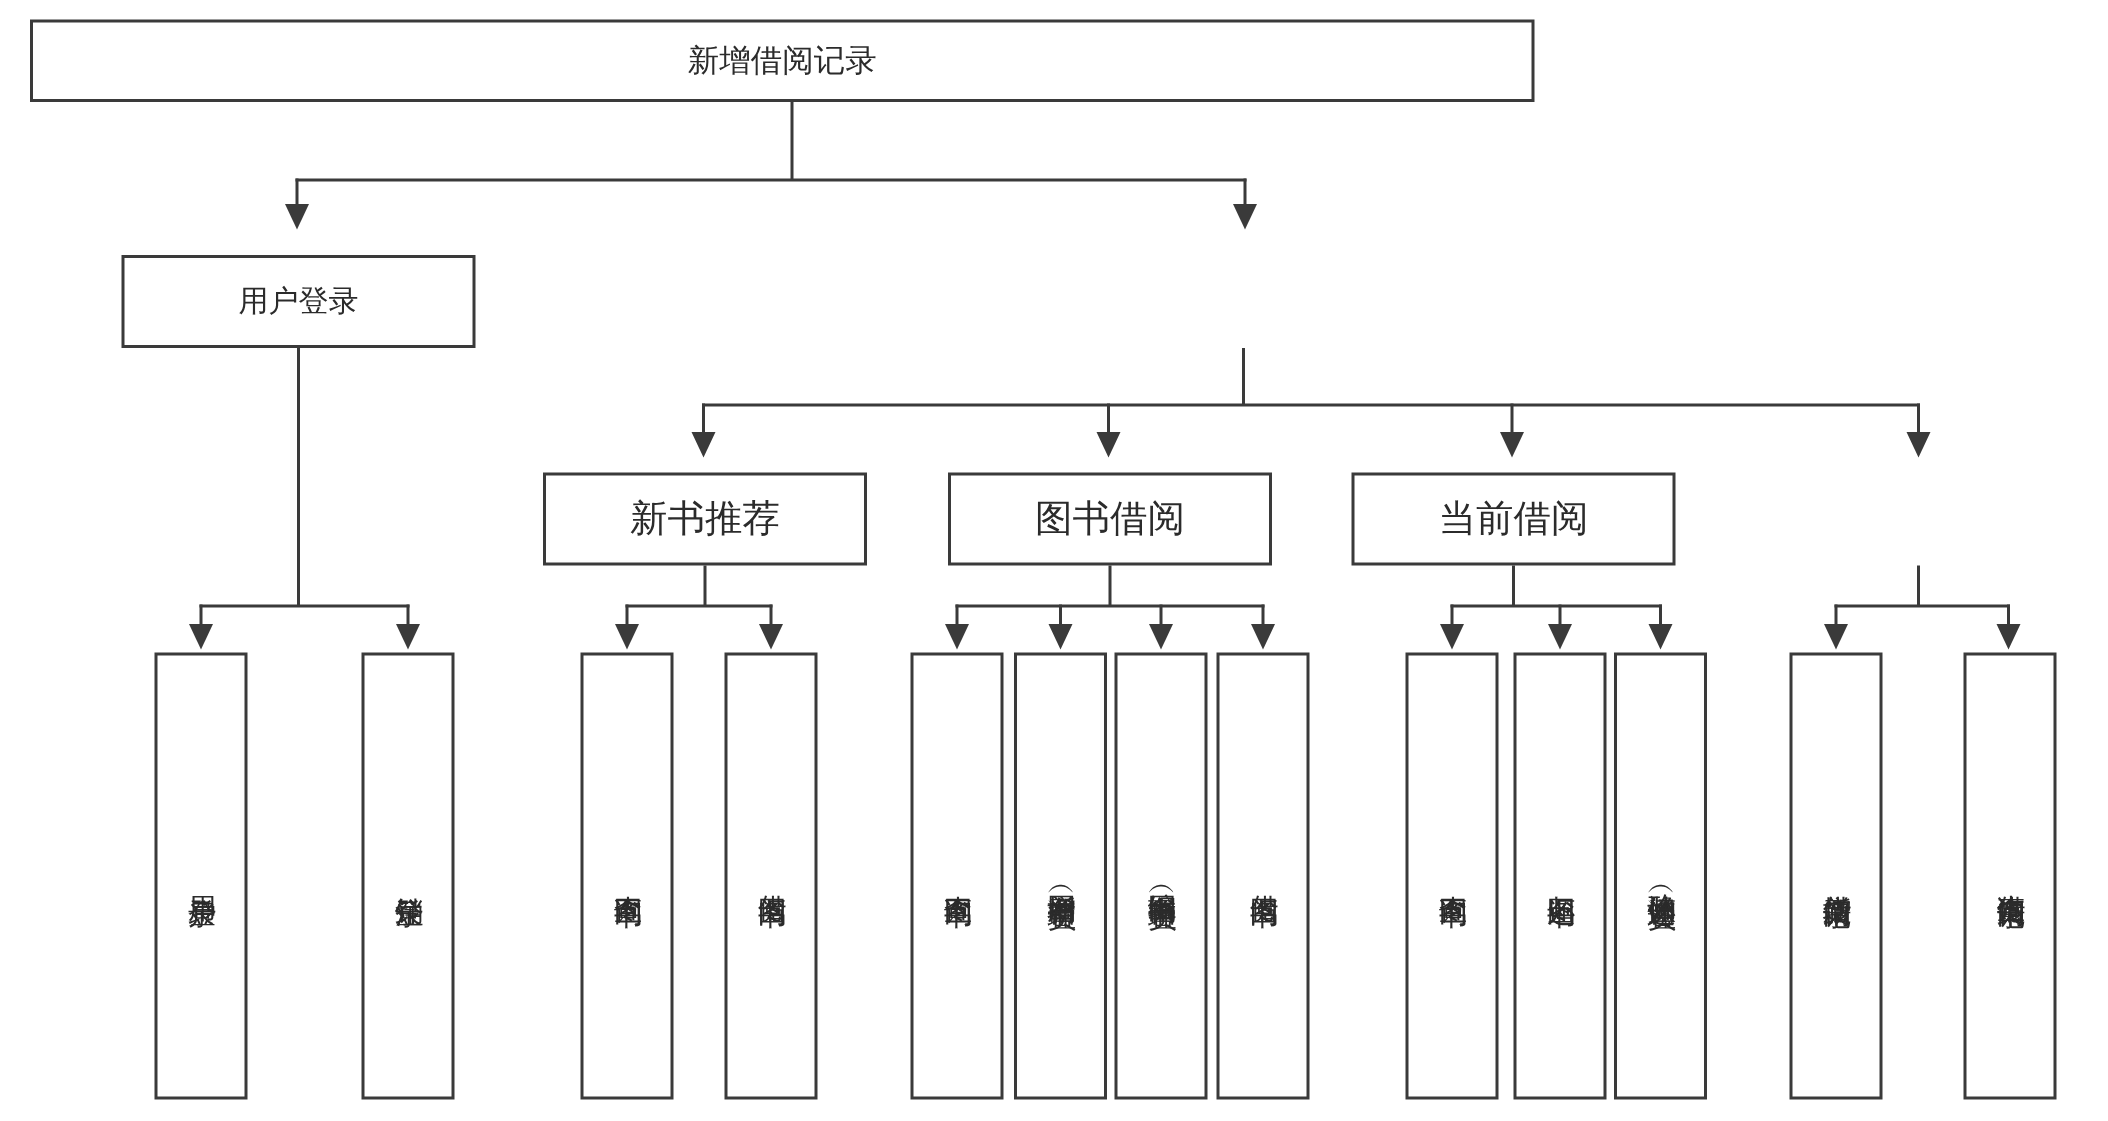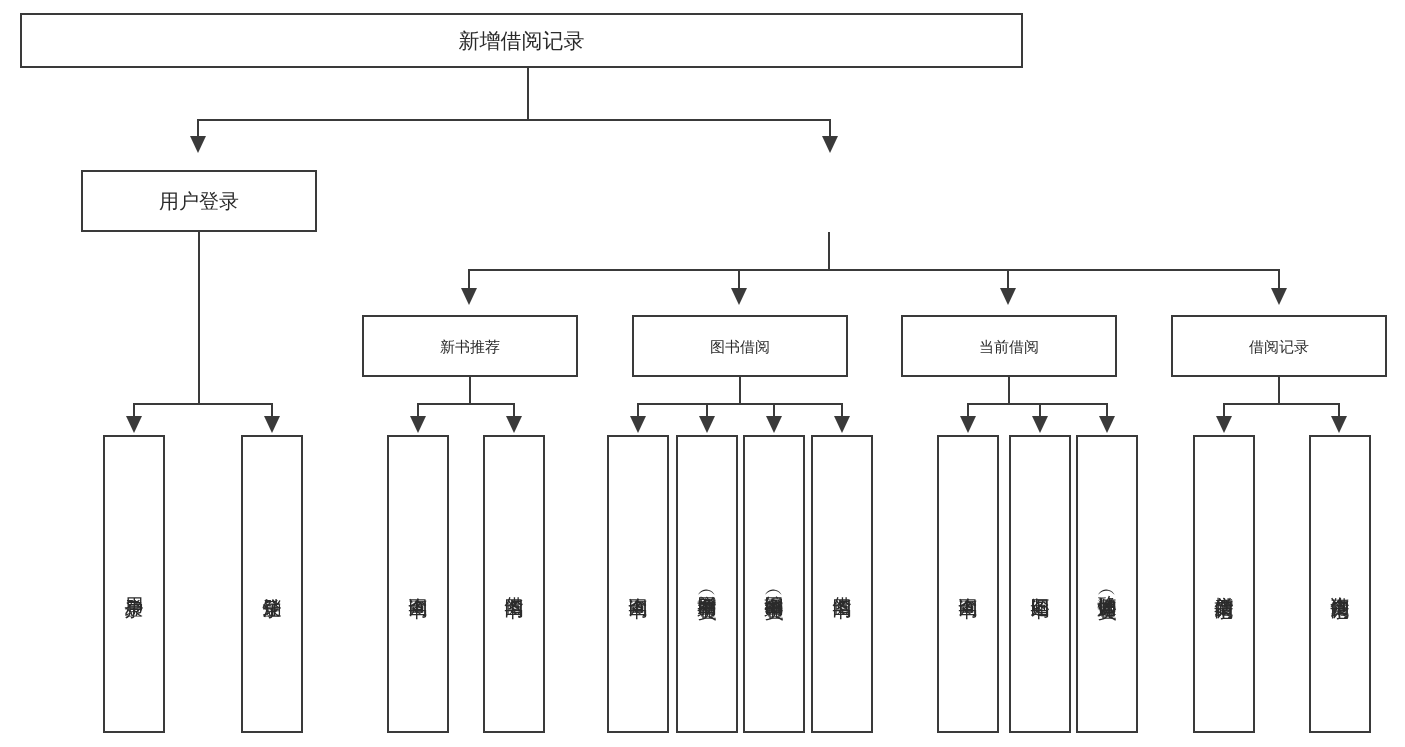--- a/index.html
+++ b/index.html
@@ -20,21 +20,21 @@
     box-sizing: border-box;
     border: 2px solid #3a3a3a;
     background: #ffffff;
     display: flex;
     align-items: center;
     justify-content: center;
     color: #2b2b2b;
   }
   .node.level0 { font-size: 21px; }
   .node.level1 { font-size: 20px; }
-  .node.level2 { font-size: 15px; }
+  .node.level2 { font-size: 25px; }
   .node.leaf {
     font-size: 19px;
   }
   .node .label-h {
     white-space: nowrap;
     line-height: 1;
   }
   .node .label-v {
     writing-mode: vertical-rl;
     text-orientation: upright;
@@ -110,23 +110,20 @@
   </div>
 
   <div class="node level2" style="left:901px; top:315px; width:216px; height:62px;">
     <span class="label-h">当前借阅</span>
   </div>
 
   <div class="node level2" style="left:632px; top:315px; width:216px; height:62px;">
     <span class="label-h">图书借阅</span>
   </div>
 
-  <div class="node level2" style="left:1171px; top:315px; width:216px; height:62px;">
-    <span class="label-h">借阅记录</span>
-  </div>
 
   <div class="conn v" style="left:469px; top:377px; width:2px; height:27px;"></div>
   <div class="conn h" style="left:417px; top:403px; width:98px; height:2px;"></div>
   <div class="conn v" style="left:417px; top:403px; width:2px; height:15px;"></div>
   <div class="conn v" style="left:513px; top:403px; width:2px; height:15px;"></div>
   <div class="arrow" style="left:410px; top:416px;"></div>
   <div class="arrow" style="left:506px; top:416px;"></div>
 
   <div class="conn v" style="left:739px; top:377px; width:2px; height:27px;"></div>
   <div class="conn h" style="left:637px; top:403px; width:206px; height:2px;"></div>

